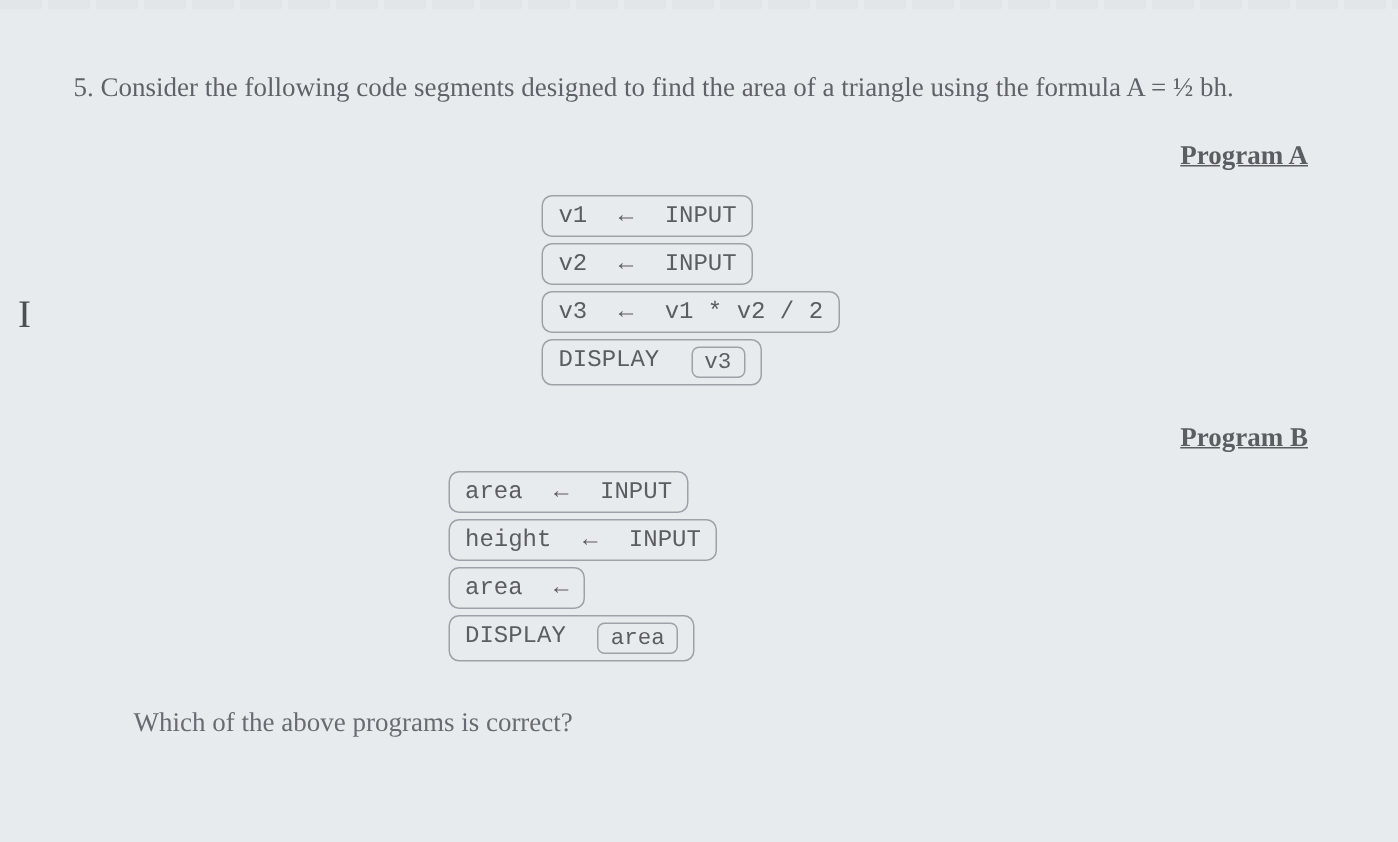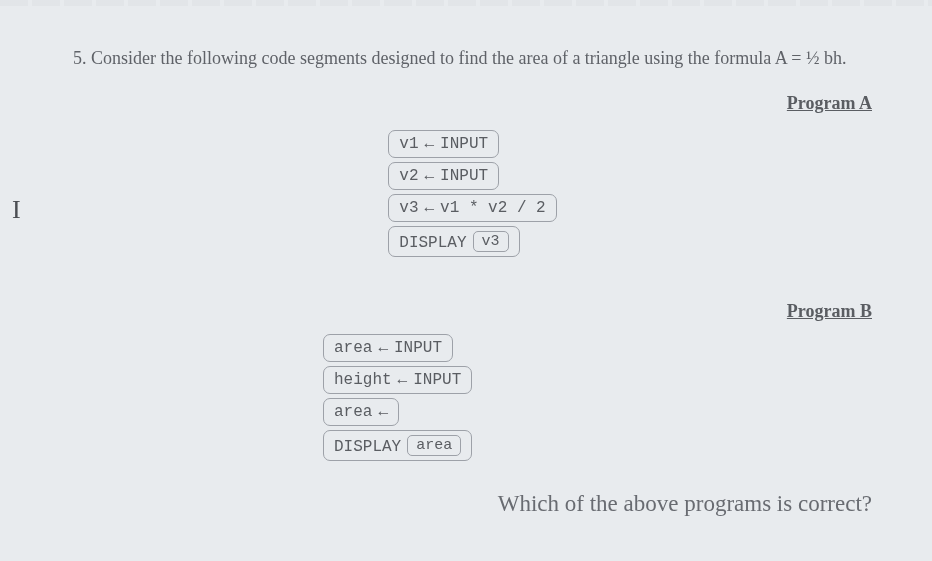--- a/index.html
+++ b/index.html
@@ -7,21 +7,21 @@
     padding: 0;
     width: 932px;
     height: 561px;
     background: #e8ebee;
     font-family: Georgia, 'Times New Roman', serif;
     color: #5a5d62;
     position: relative;
     overflow: hidden;
   }
   .page {
-    padding: 28px 60px 20px 73px;
+    padding: 28px 60px 20px 49px;
   }
   .top-rule {
     height: 6px;
     background: repeating-linear-gradient(90deg, #d0d3d7 0 28px, #e8ebee 28px 32px);
     opacity: .25;
     margin-bottom: 12px;
   }
   .question-text {
     font-size: 18px;
     line-height: 1.4;
@@ -37,59 +37,58 @@
     color: #4b4e53;
   }
   .program-label {
     text-align: right;
     font-size: 18px;
     font-weight: bold;
     text-decoration: underline;
     color: #5a5d62;
     margin: 10px 0 14px 0;
   }
-  .program-label.b { margin-top: 42px; margin-bottom: 10px; text-decoration: underline;}
+  .program-label.b { margin-top: 22px; margin-bottom: 10px; text-decoration: underline;}
   .block-stack {
     display: flex;
     flex-direction: column;
     align-items: flex-start;
     margin: 0 auto;
     width: fit-content;
   }
   .block-stack.wide { margin-left: 250px; }
   .code-block {
     border: 1.5px solid #9da1a8;
     border-radius: 7px;
     padding: 4px 10px;
     margin: 2px 0;
     font-family: 'Courier New', monospace;
     font-size: 16px;
     color: #5a5d62;
     background: #e8ebee;
     display: inline-flex;
-    align-items: flex-end;
-    gap: 6px;
+    align-items: flex-start;
+    gap: 21px;
     white-space: pre;
   }
   .inner-box {
     border: 1.5px solid #9da1a8;
     border-radius: 5px;
     padding: 1px 8px;
     font-family: 'Courier New', monospace;
     font-size: 15px;
     color: #5a5d62;
     display: inline-block;
     background: #e8ebee;
   }
   .final-q {
-    font-size: 23px;
+    font-size: 18px;
     color: #686b71;
     margin-top: 28px;
-    margin-left: 24px;
-    text-align: right;
+    margin-left: 40px;
   }
 </style>
 </head>
 <body>
 
 <div class="top-rule"></div>
 
 <div class="cursor-I">I</div>
 
 <div class="page">

